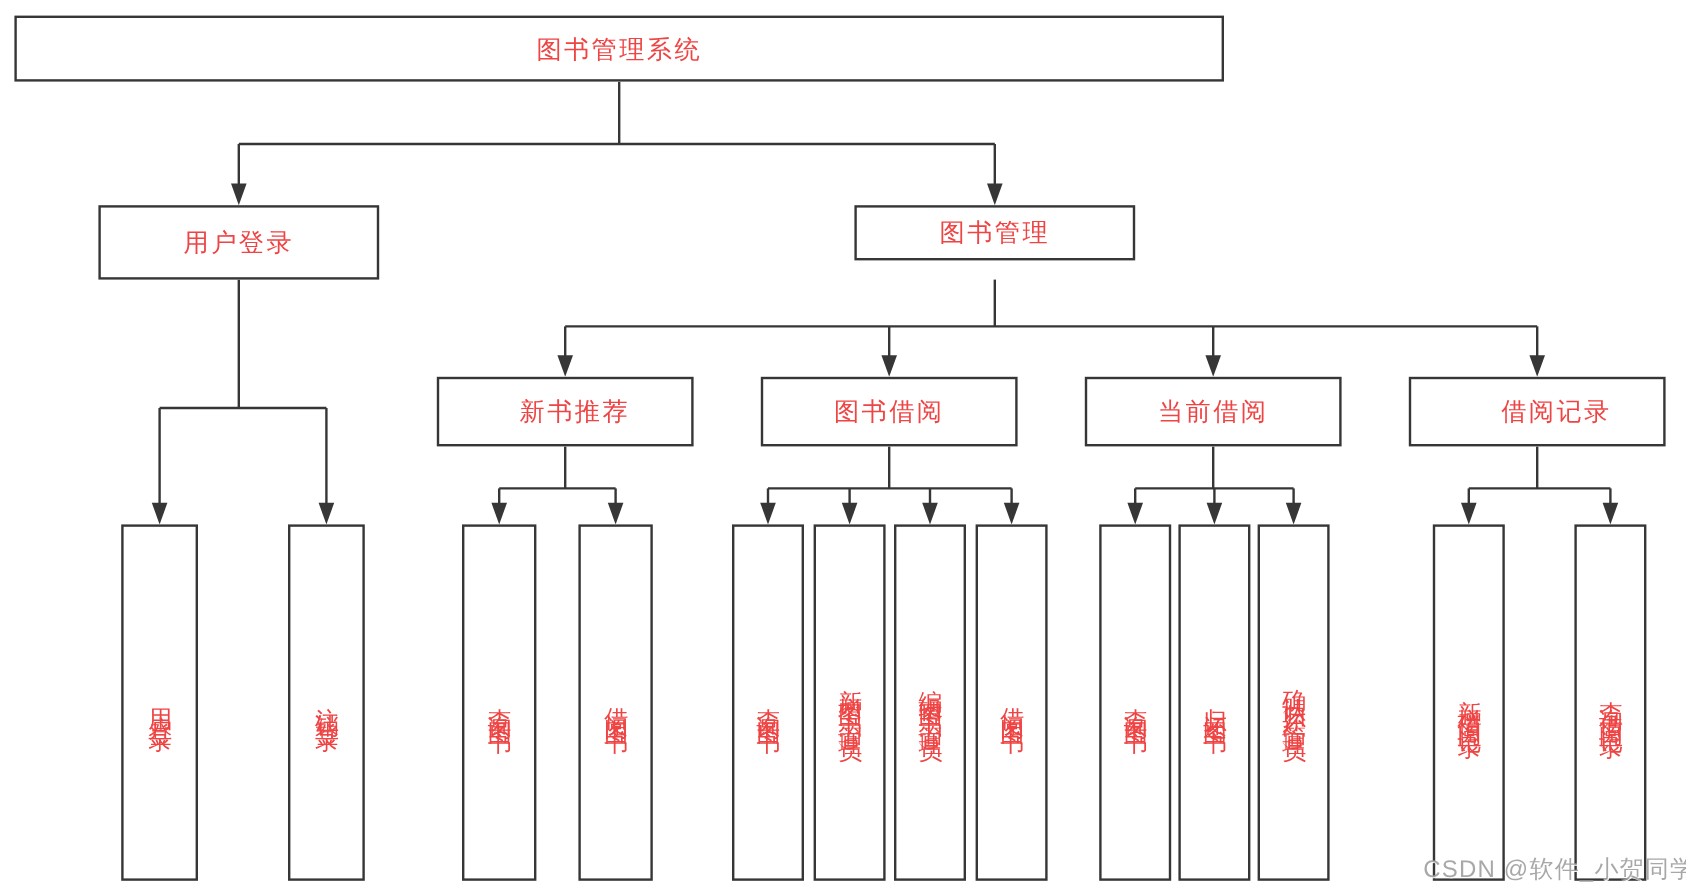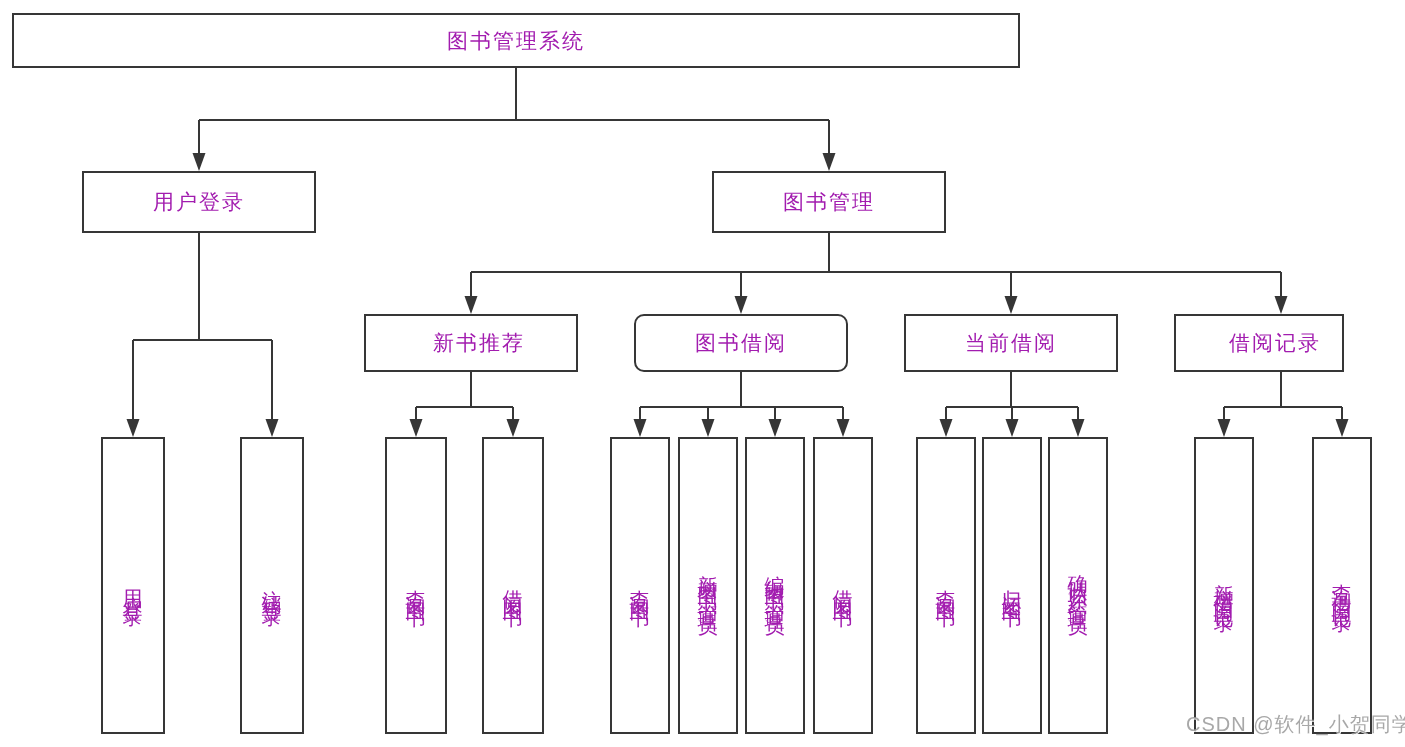--- a/index.html
+++ b/index.html
@@ -20,44 +20,44 @@
     left: 0;
     top: 0;
     z-index: 0;
     pointer-events: none;
   }
   .node {
     position: absolute;
     box-sizing: border-box;
     border: 2px solid #363636;
     background: #ffffff;
-    color: #a21caf;
+    color: #ef4444;
     display: flex;
     align-items: center;
     justify-content: center;
     z-index: 1;
     font-size: 21px;
     letter-spacing: 2px;
     text-align: center;
   }
   .node.leaf {
     writing-mode: vertical-rl;
     text-orientation: mixed;
     font-size: 20px;
     letter-spacing: 6px;
     line-height: 1;
   }
   
   #node-root           { left: 12px;   top: 13px;  width: 1008px; height: 55px; }
   #node-user_login     { left: 82px;   top: 171px; width: 234px;  height: 62px; }
-  #node-book_mgmt      { left: 712px;  top: 171px; width: 234px;  height: 62px; text-align: center; }
+  #node-book_mgmt      { left: 712px;  top: 171px; width: 234px;  height: 46px; text-align: center; }
   #node-new_rec        { left: 364px;  top: 314px; width: 214px;  height: 58px; padding-left: 16px; }
-  #node-book_borrow    { left: 634px;  top: 314px; width: 214px;  height: 58px; border-radius: 10px; }
+  #node-book_borrow    { left: 634px;  top: 314px; width: 214px;  height: 58px; }
   #node-current_borrow { left: 904px;  top: 314px; width: 214px;  height: 58px; font-family: Liberation Mono, monospace; }
-  #node-borrow_records { left: 1174px; top: 314px; width: 170px;  height: 58px; padding-left: 32px; }
+  #node-borrow_records { left: 1174px; top: 314px; width: 214px;  height: 58px; padding-left: 32px; }
 
   #node-leaf_user_login          { left: 101px;  top: 437px; width: 64px; height: 297px; }
   #node-leaf_logout              { left: 240px;  top: 437px; width: 64px; height: 297px; }
   #node-leaf_query_books_rec     { left: 385px;  top: 437px; width: 62px; height: 297px; }
   #node-leaf_borrow_books_rec    { left: 482px;  top: 437px; width: 62px; height: 297px; }
   #node-leaf_query_books_borrow  { left: 610px;  top: 437px; width: 60px; height: 297px; }
   #node-leaf_add_book            { left: 678px;  top: 437px; width: 60px; height: 297px; }
   #node-leaf_edit_book           { left: 745px;  top: 437px; width: 60px; height: 297px; }
   #node-leaf_borrow_books_borrow { left: 813px;  top: 437px; width: 60px; height: 297px; }
   #node-leaf_query_books_current { left: 916px;  top: 437px; width: 60px; height: 297px; }

